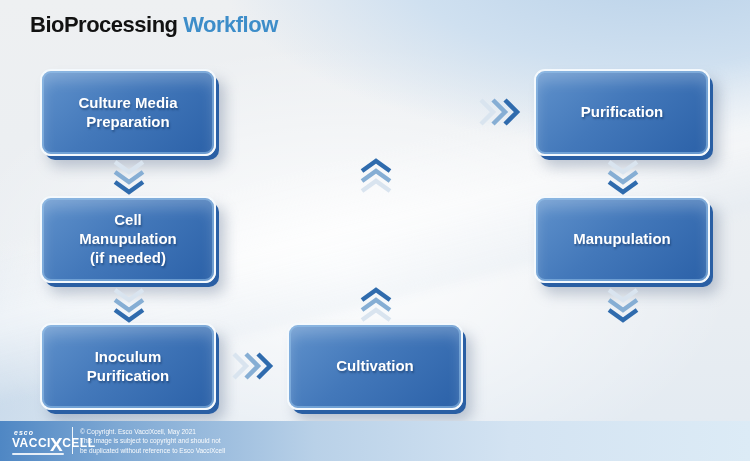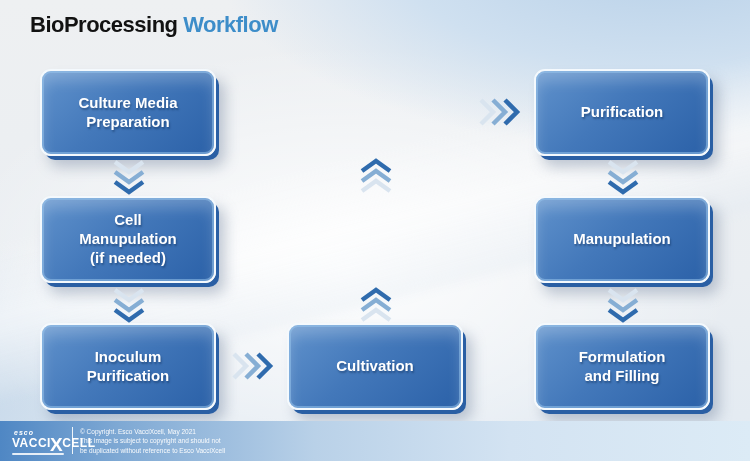--- a/index.html
+++ b/index.html
@@ -77,24 +77,20 @@
   <div class="box c2 r3">
     <div class="box-label">Cultivation</div>
   </div>
 
   <div class="box c3 r1">
     <div class="box-label">Purification</div>
   </div>
   <div class="box c3 r2">
     <div class="box-label">Manupulation</div>
   </div>
-  <div class="box c3 r3">
-    <div class="box-label">Formulation
-and Filling</div>
-  </div>
 
   <svg class="arrow" style="left:110px;top:159px" width="38" height="37" viewBox="0 0 38 37">
     <path d="M5 3 L19 13 L33 3" stroke="#d9e4ef" stroke-width="4.5" fill="none"></path>
     <path d="M5 13 L19 23 L33 13" stroke="#86aed4" stroke-width="4.5" fill="none"></path>
     <path d="M5 23 L19 33 L33 23" stroke="#2f6bad" stroke-width="4.5" fill="none"></path>
   </svg>
   <svg class="arrow" style="left:110px;top:287px" width="38" height="37" viewBox="0 0 38 37">
     <path d="M5 3 L19 13 L33 3" stroke="#d9e4ef" stroke-width="4.5" fill="none"></path>
     <path d="M5 13 L19 23 L33 13" stroke="#86aed4" stroke-width="4.5" fill="none"></path>
     <path d="M5 23 L19 33 L33 23" stroke="#2f6bad" stroke-width="4.5" fill="none"></path>

